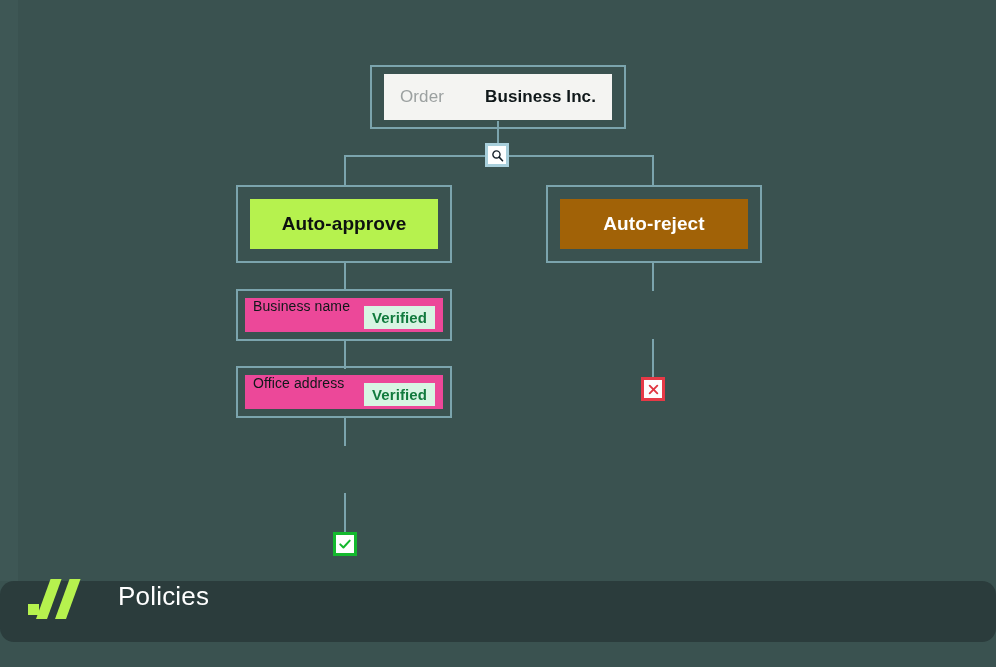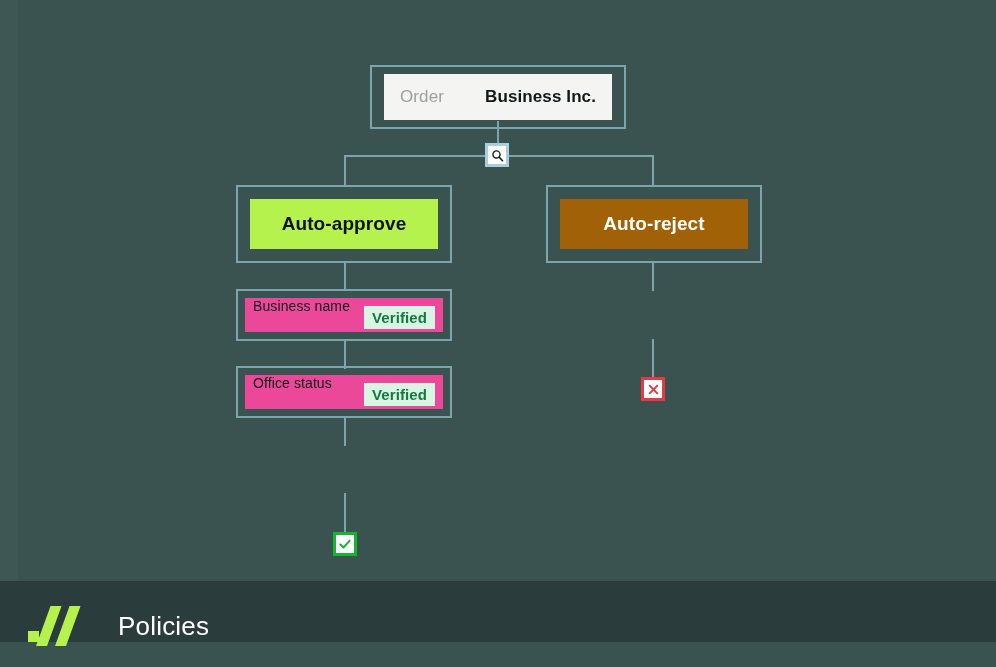--- a/index.html
+++ b/index.html
@@ -168,21 +168,22 @@
 
   
   .footer {
     position: absolute;
     left: 0;
     top: 581px;
     width: 996px;
     height: 61px;
     background: #2b3c3c;
     display: flex;
-    align-items: flex-end;
+    align-items: flex-start;
+    border-radius: 14px;
   }
   .logo {
     position: relative;
     width: 44px;
     height: 34px;
     margin-left: 28px;
     flex: none;
   }
   .logo span {
     position: absolute;
@@ -265,21 +266,21 @@
 
     <div class="card check-card" style="left:236px; top:289px;">
       <div class="check-inner">
         <span class="check-label">Business name</span>
         <span class="badge pass">Verified</span>
       </div>
     </div>
 
     <div class="card check-card" style="left:236px; top:366px;">
       <div class="check-inner">
-        <span class="check-label">Office status</span>
+        <span class="check-label">Office address</span>
         <span class="badge pass">Verified</span>
       </div>
     </div>
 
 
     <div class="sq-node approve" style="left:333px; top:532px;">
       <span>
         <svg width="14" height="14" viewBox="0 0 16 16" aria-hidden="true">
           <polyline points="2.6,8.4 6.2,12 13.4,4.2" fill="none" stroke="#14b82e" stroke-width="2.3" stroke-linecap="round" stroke-linejoin="round"></polyline>
         </svg>

